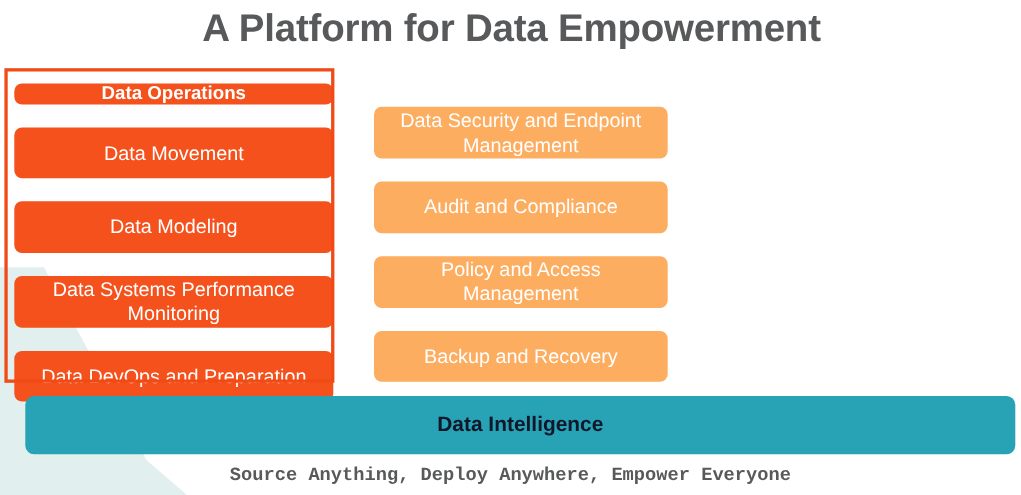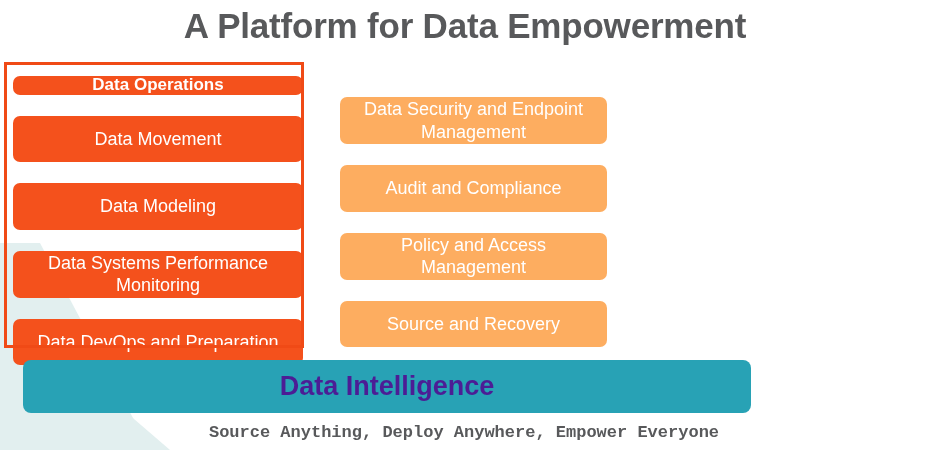--- a/index.html
+++ b/index.html
@@ -115,26 +115,26 @@
   
   .pal-ops    { background: #f4511c; }
   .pal-prot   { background: #fdad60; }
   .pal-gov    { background: #0a5f73; }
 
   
   .bottom-band {
     position: absolute;
     left: 23px;
     top: 360px;
-    width: 728px;
+    width: 900px;
     height: 53px;
     background: #28a2b5;
     border-radius: 8px;
-    color: #4c1d95;
-    font-size: 27px;
+    color: #0f172a;
+    font-size: 19px;
     font-weight: bold;
     display: flex;
     align-items: center;
     justify-content: center;
     z-index: 2;
   }
 
   
   .footer-tagline {
     position: absolute;
@@ -170,21 +170,21 @@
       <div class="col-item pal-ops">Data Movement</div>
       <div class="col-item pal-ops">Data Modeling</div>
       <div class="col-item pal-ops">Data Systems Performance Monitoring</div>
       <div class="col-item pal-ops">Data DevOps and Preparation</div>
     </div>
 
     <div class="column col-2">
       <div class="col-item pal-prot">Data Security and Endpoint Management</div>
       <div class="col-item pal-prot">Audit and Compliance</div>
       <div class="col-item pal-prot">Policy and Access Management</div>
-      <div class="col-item pal-prot">Source and Recovery</div>
+      <div class="col-item pal-prot">Backup and Recovery</div>
     </div>
 
 
   </div>
 
   <div class="highlight-frame"></div>
 
   <div class="bottom-band">Data Intelligence</div>
 
   <div class="footer-tagline">Source Anything, Deploy Anywhere, Empower Everyone</div>

